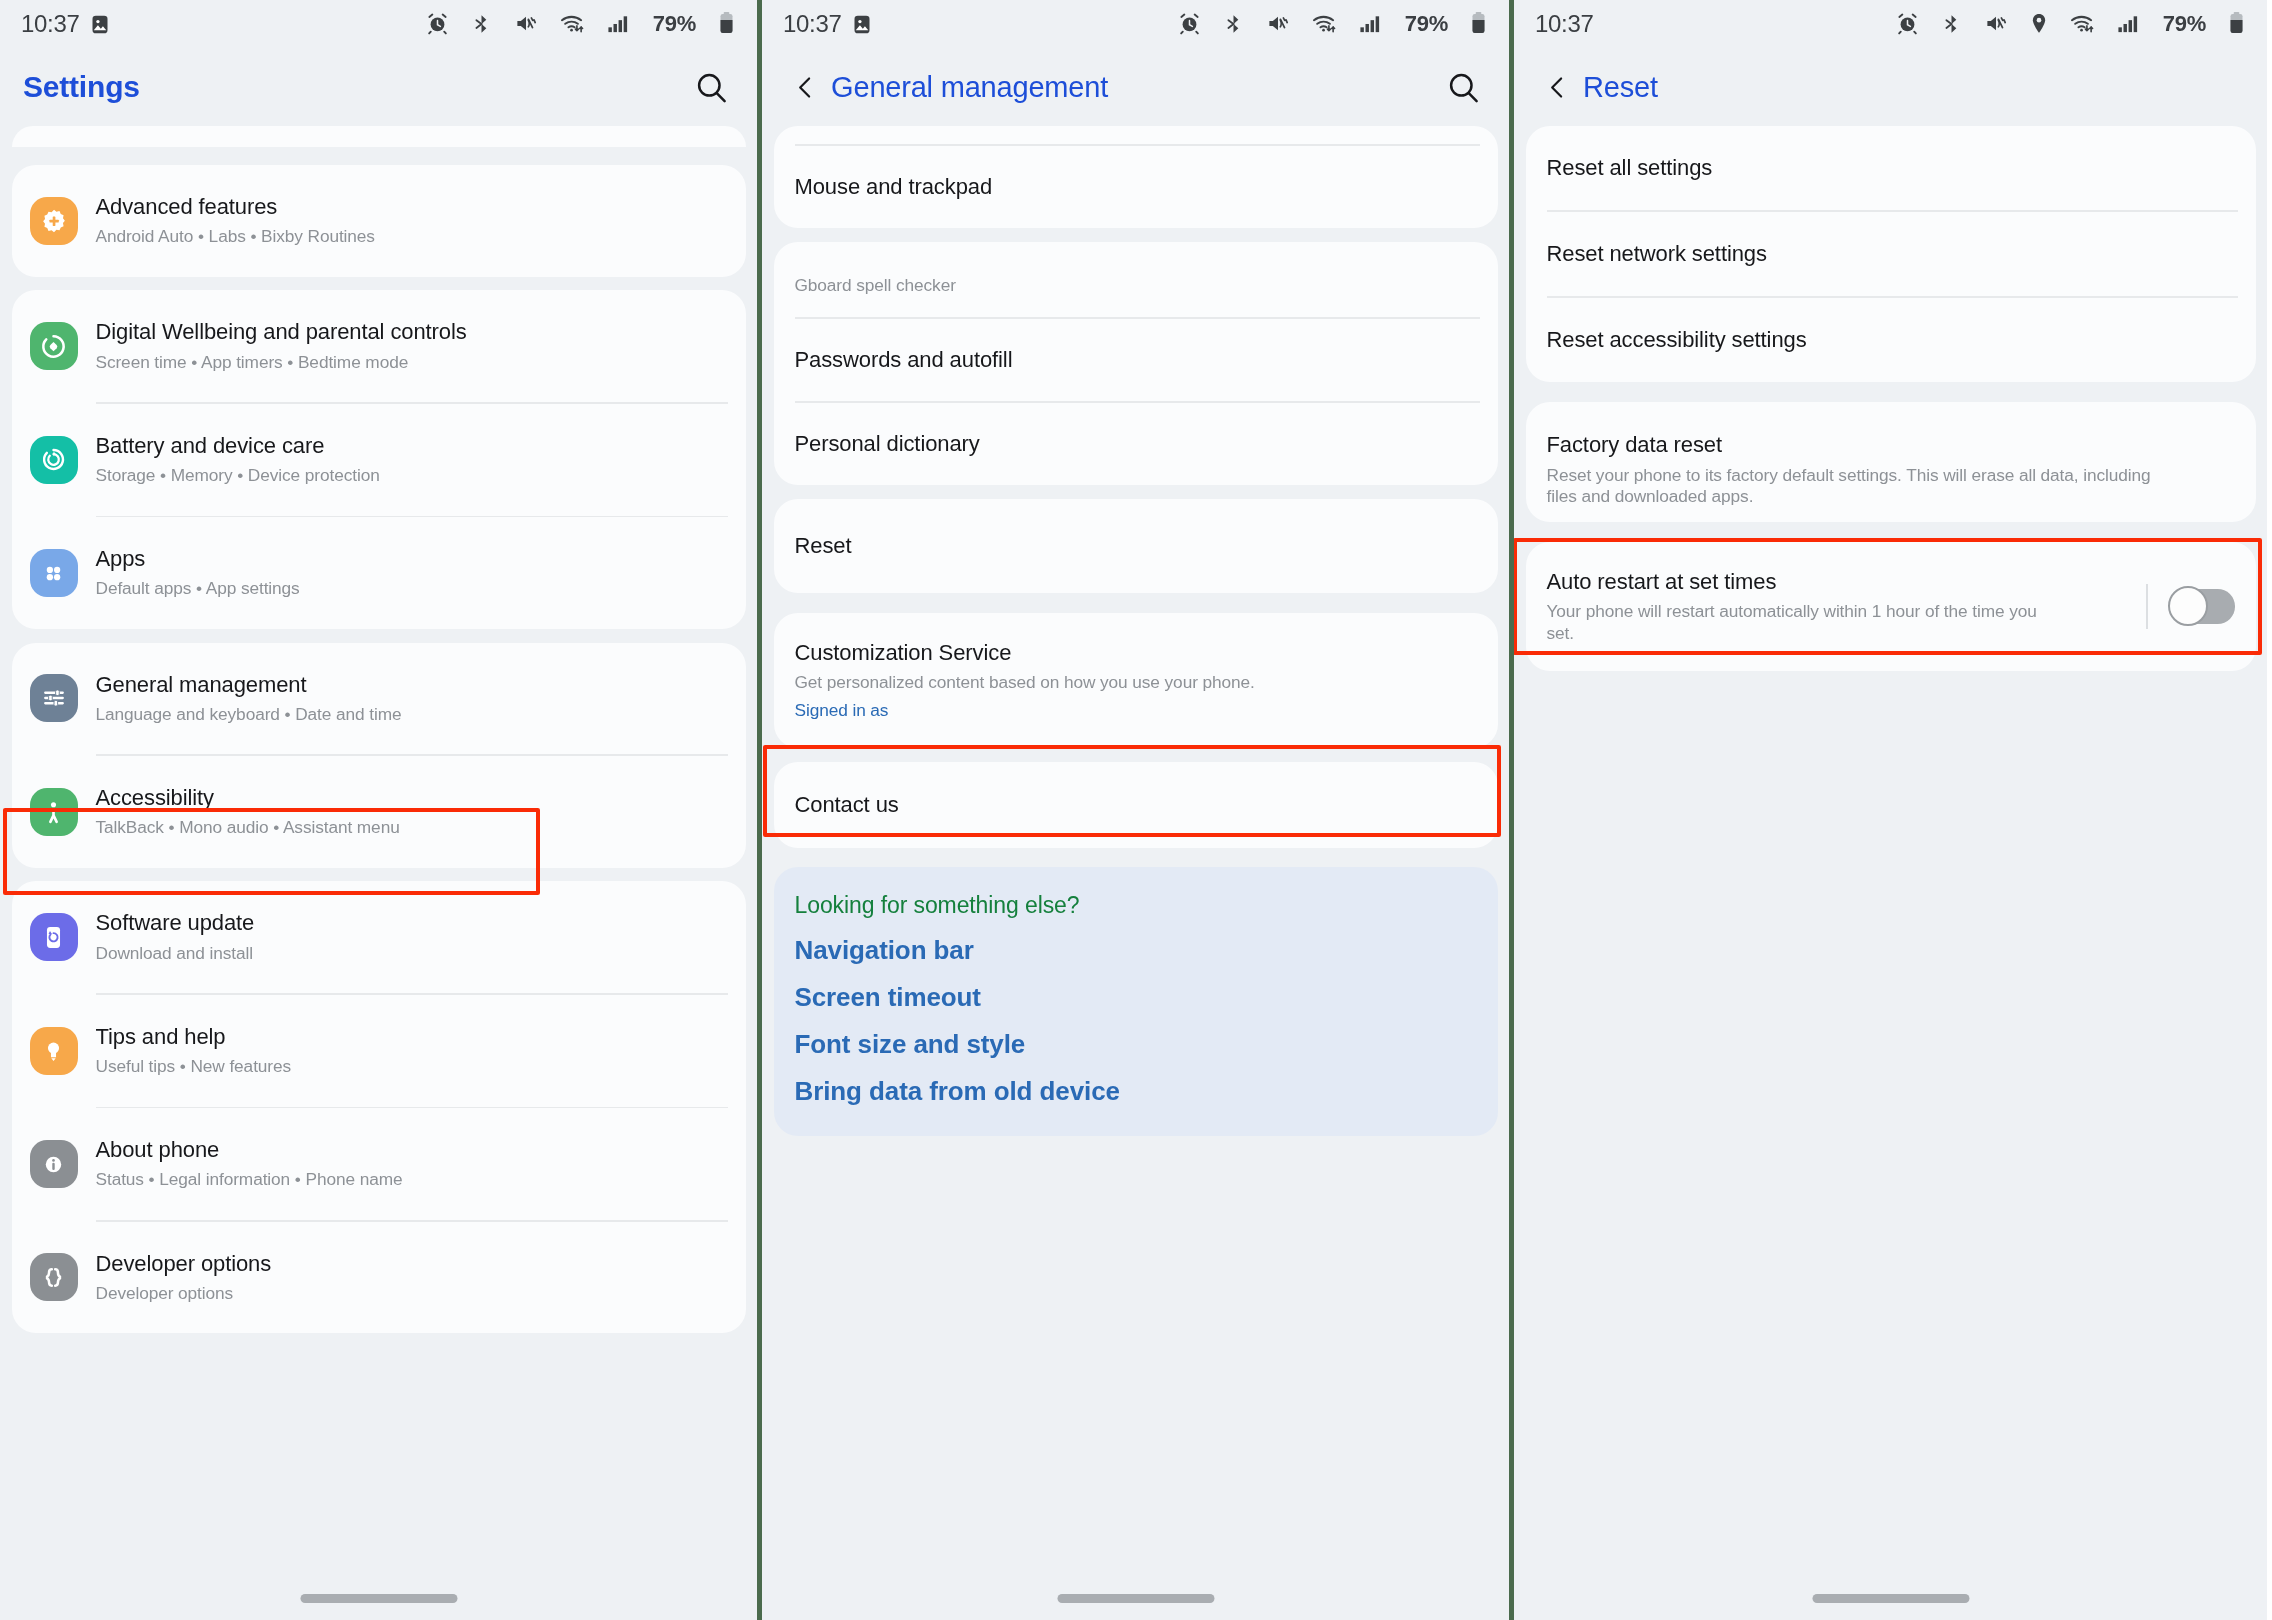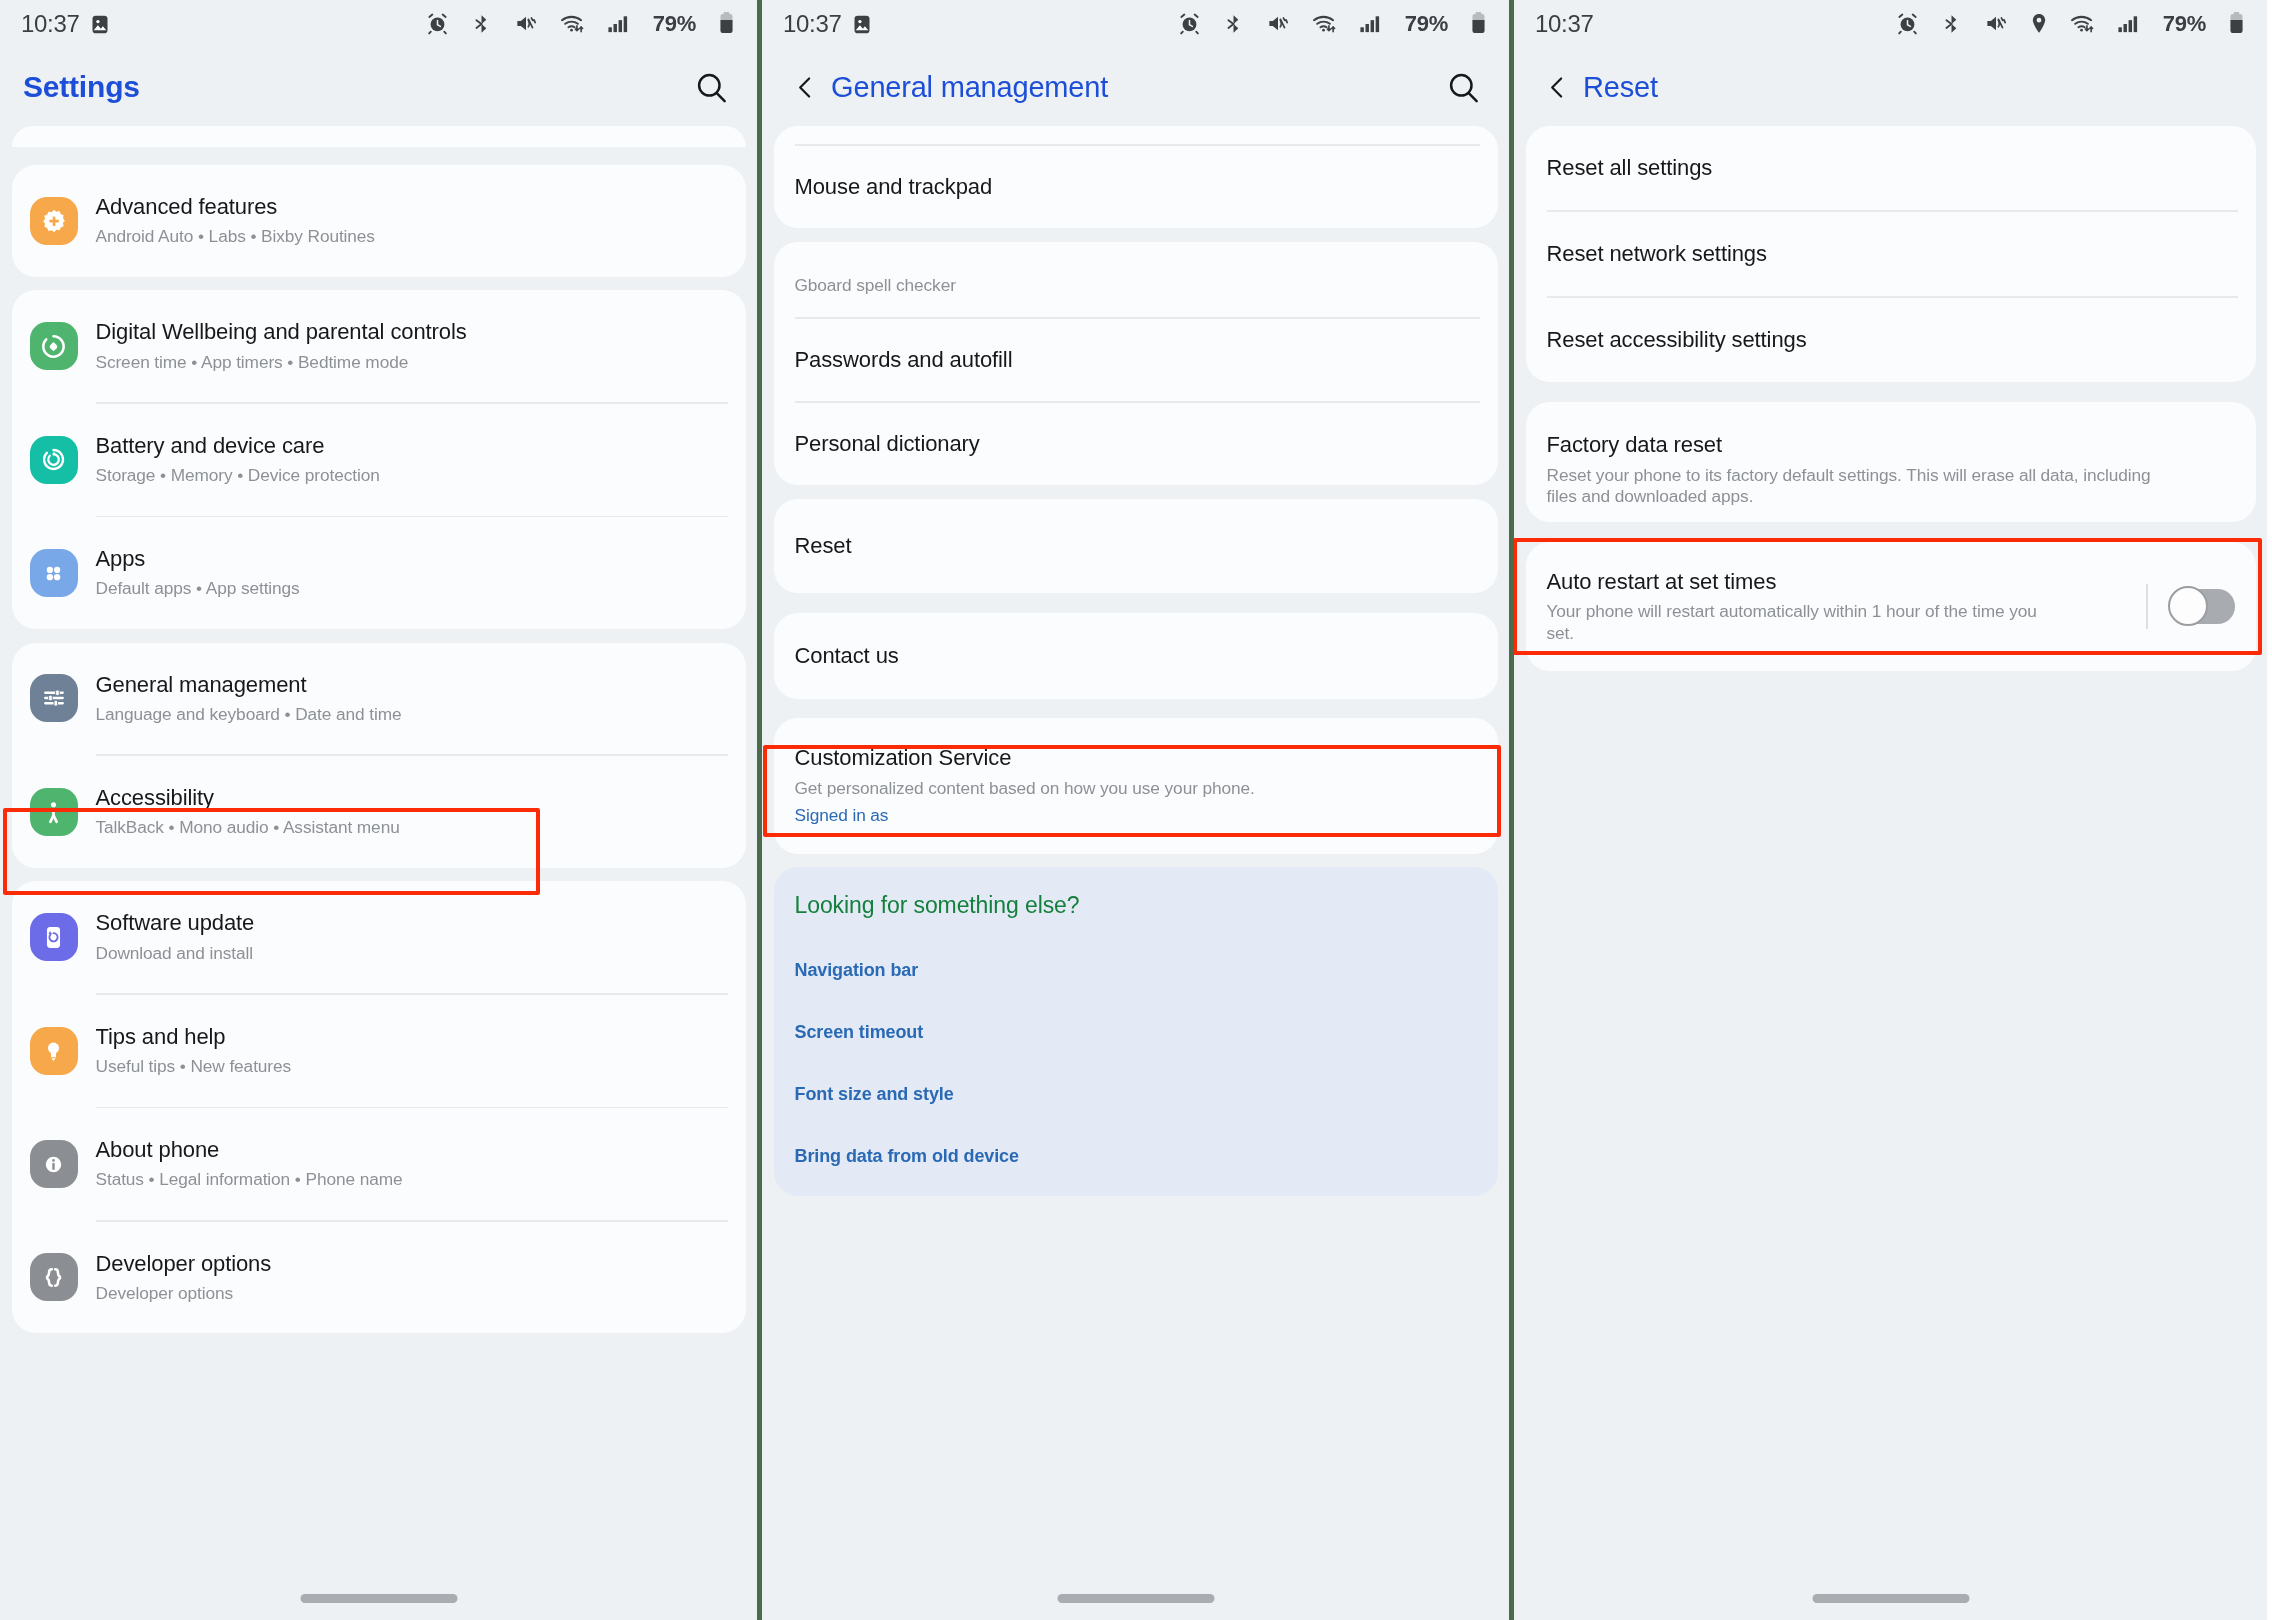--- a/index.html
+++ b/index.html
@@ -92,21 +92,21 @@
     width: 40px; height: 40px; border-radius: 50%;
     background: #fdfdfd; border: 2.6px solid #9a9ea2;
   }
 
   
   .hl { position: absolute; border: 4.2px solid #fa2b06; border-radius: 2.1px; pointer-events:none; z-index: 5;}
 
   
   .tinted-inner { padding: 25px 21px 29px 21px; }
   .tinted-inner .head { font-size: 23px; color: #15803d; letter-spacing:-0.1px; }
-  .tinted-inner .lnk { font-size: 18px; color: #2a6ab5; font-weight: 700; margin-top: 41px; letter-spacing:-0.1px;}
+  .tinted-inner .lnk { font-size: 26px; color: #2a6ab5; font-weight: 700; margin-top: 16px; letter-spacing:-0.1px;}
 
   
   .home-ind {
     position:absolute; bottom: 18px; left: 50%; transform: translateX(-50%);
     width: 157px; height: 9.4px; border-radius: 4.7px; background: #a9adb1;
   }
 
   
   .appicon { width: 48px; height: 48px; border-radius: 17px; display:flex; align-items:center; justify-content:center;}
 </style>
@@ -466,33 +466,33 @@
           <span class="text"><span class="title">Personal dictionary</span></span>
         </div>
       </div>
 
       <div class="card" style="margin-bottom:20px">
         <div class="row plain" style="padding-top:34px;padding-bottom:34px">
           <span class="text"><span class="title">Reset</span></span>
         </div>
       </div>
 
+      <div class="card">
+        <div class="row plain" style="padding-top:27px;padding-bottom:27px">
+          <span class="text">
+            <span class="title" style="display:block">Customization Service</span>
+            <span class="subtitle" style="display:block">Get personalized content based on how you use your phone.</span>
+            <span class="subtitle blue" style="display:block">Signed in as</span>
+          </span>
+        </div>
+      </div>
+
       <div class="card" style="margin-bottom:19px">
         <div class="row plain" style="padding-top:30px;padding-bottom:30px">
           <span class="text"><span class="title">Contact us</span></span>
-        </div>
-      </div>
-
-      <div class="card">
-        <div class="row plain" style="padding-top:27px;padding-bottom:27px">
-          <span class="text">
-            <span class="title" style="display:block">Customization Service</span>
-            <span class="subtitle" style="display:block">Get personalized content based on how you use your phone.</span>
-            <span class="subtitle blue" style="display:block">Signed in as</span>
-          </span>
         </div>
       </div>
 
       <div class="card tinted">
         <div class="tinted-inner">
           <div class="head">Looking for something else?</div>
           <div class="lnk">Navigation bar</div>
           <div class="lnk">Screen timeout</div>
           <div class="lnk">Font size and style</div>
           <div class="lnk">Bring data from old device</div>

